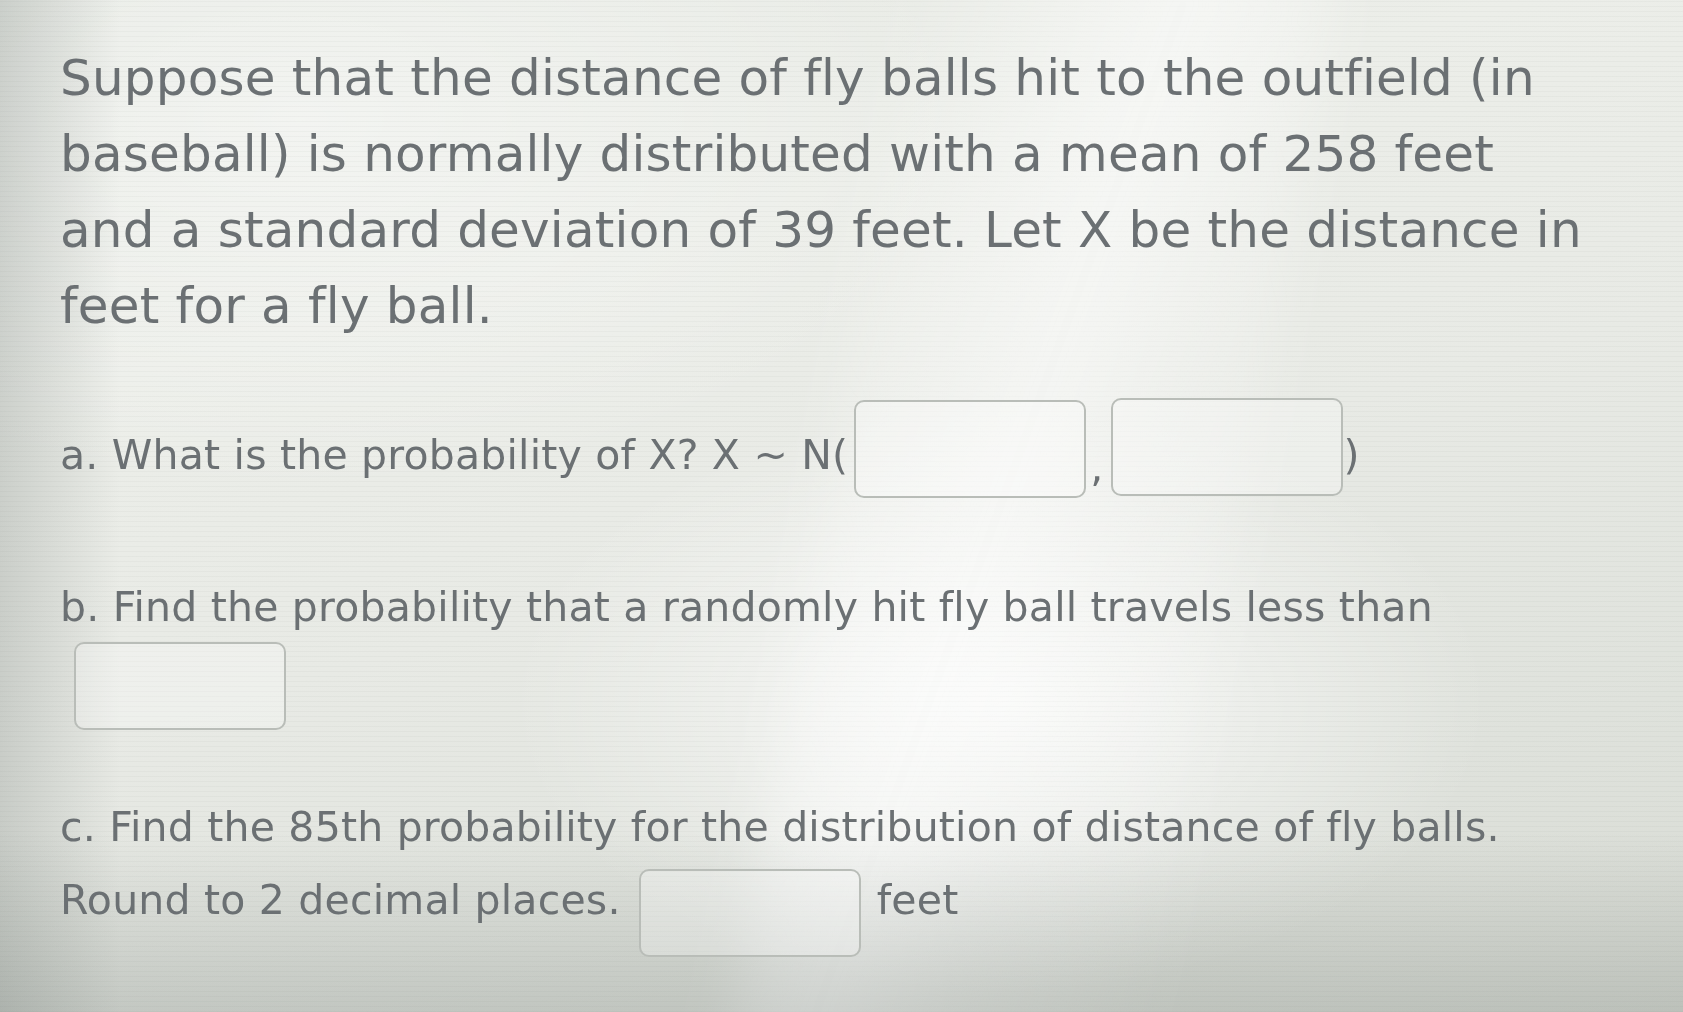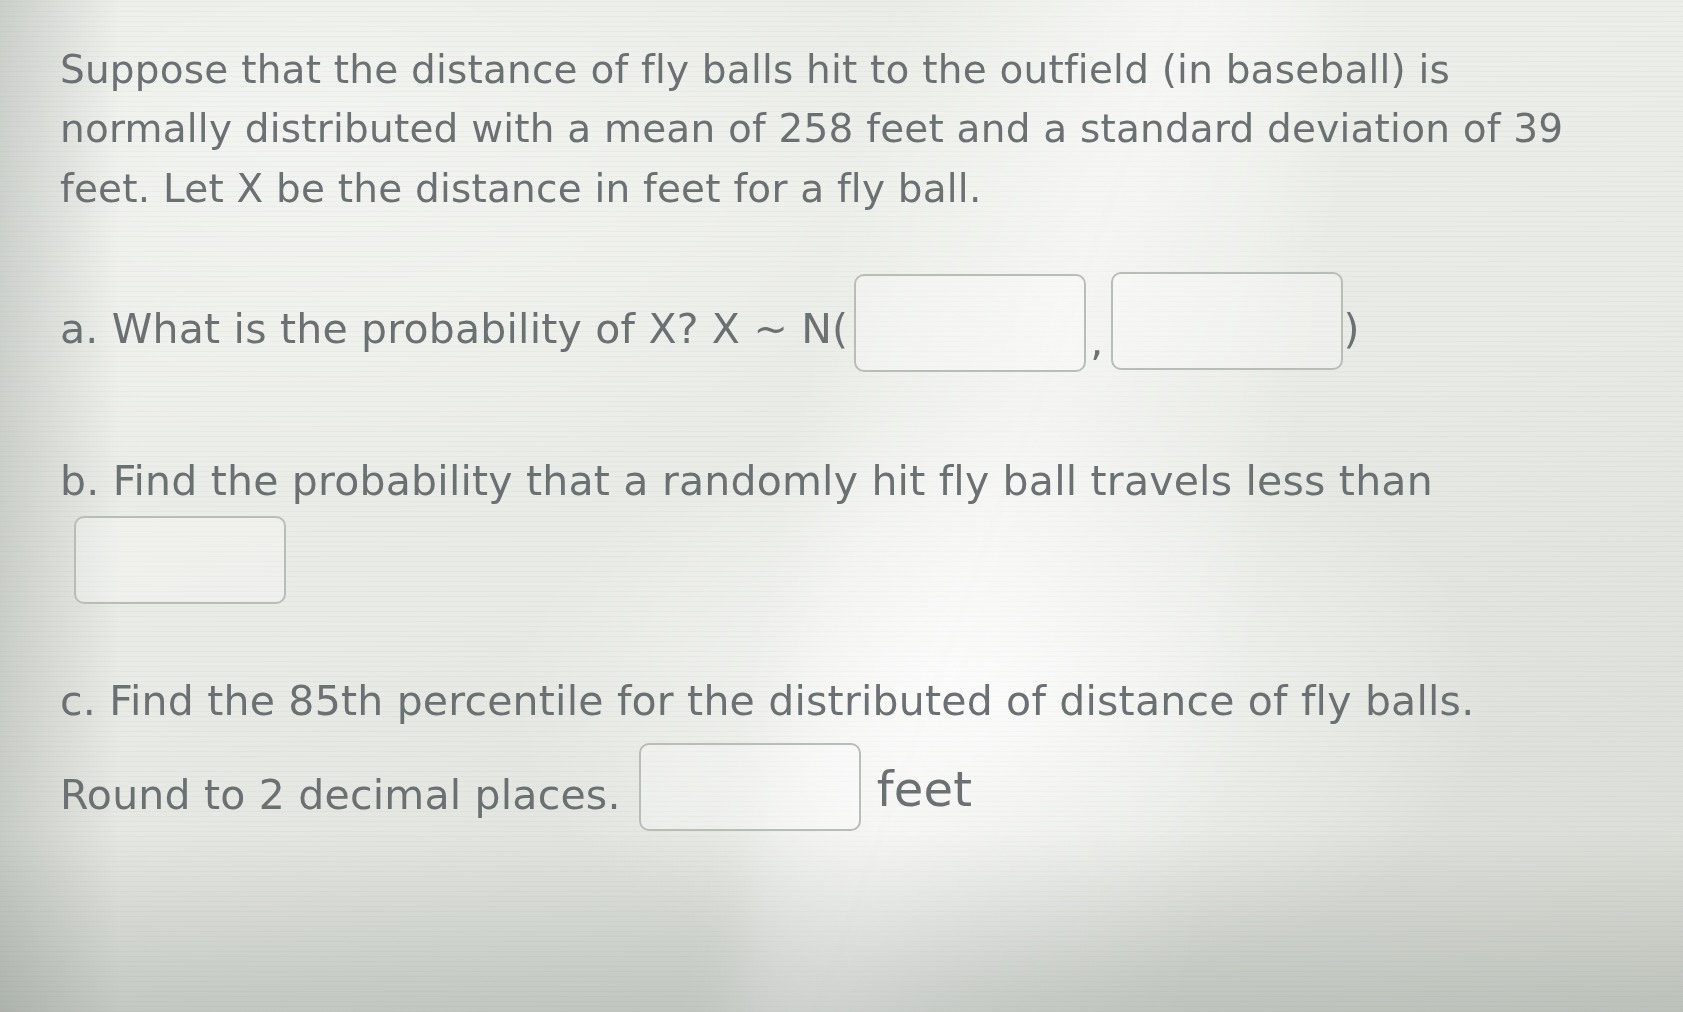--- a/index.html
+++ b/index.html
@@ -69,21 +69,21 @@
     position: relative;
     z-index: 3;
     padding: 40px 55px 0 60px;
     color: #6a6f72;
     font-size: 40px;
     line-height: 1.54;
     letter-spacing: 0.2px;
   }
 
   .intro {
-    font-size: 39px;
+    font-size: 50px;
     line-height: 1.52;
     max-width: 1530px;
     color: #6b7073;
     margin: 0 0 62px 0;
   }
 
   .qblock {
     margin: 0 0 52px 0;
     font-size: 41px;
     line-height: 1.62;
@@ -114,24 +114,24 @@
     outline: none;
   }
   .ansbox.nbox-mean   { width: 232px; height: 98px; margin: 0 2px 0 6px; position: relative; top: -6px; }
   .ansbox.nbox-sd     { width: 232px; height: 98px; margin: 0 0 0 6px; position: relative; top: -8px; }
   .ansbox.prob        { width: 212px; height: 88px; margin-left: 14px; position: relative; top: 2px; }
   .ansbox.percentile  { width: 222px; height: 88px; margin: 0 16px 0 18px; position: relative; top: 2px; }
 
   .paren { font-size: 41px; }
   .comma { font-size: 41px; padding: 0 2px; position: relative; top: 12px; }
 
-  .unit { font-size: 48px; color: #6b7073; }
+  .unit { font-size: 41px; color: #6b7073; }
 
   .part-a-row { display: flex; align-items: center; }
-  .part-c-line2 { display: flex; align-items: flex-end; margin-top: 6px; }
+  .part-c-line2 { display: flex; align-items: flex-start; margin-top: 6px; }
 </style>
 </head>
 <body>
 
 <div id="page">
   <div id="texture"></div>
   <div id="glare"></div>
   <div id="shadow-left"></div>
   <div id="shadow-bottom"></div>
 
@@ -153,21 +153,21 @@
       <div class="line">
         <span class="txt">b. Find the probability that a randomly hit fly ball travels less than</span>
       </div>
       <div class="line">
         <input class="ansbox prob" type="text" value="" style="">
       </div>
     </div>
 
     <div class="qblock part-c">
       <div class="line">
-        <span class="txt">c. Find the 85th percentile for the distributed of distance of fly balls.</span>
+        <span class="txt">c. Find the 85th probability for the distribution of distance of fly balls.</span>
       </div>
       <div class="part-c-line2">
         <span class="txt">Round to 2 decimal places.</span>
         <input class="ansbox percentile" type="text" value="" style="">
         <span class="unit">feet</span>
       </div>
     </div>
 
   </div>
 </div>

